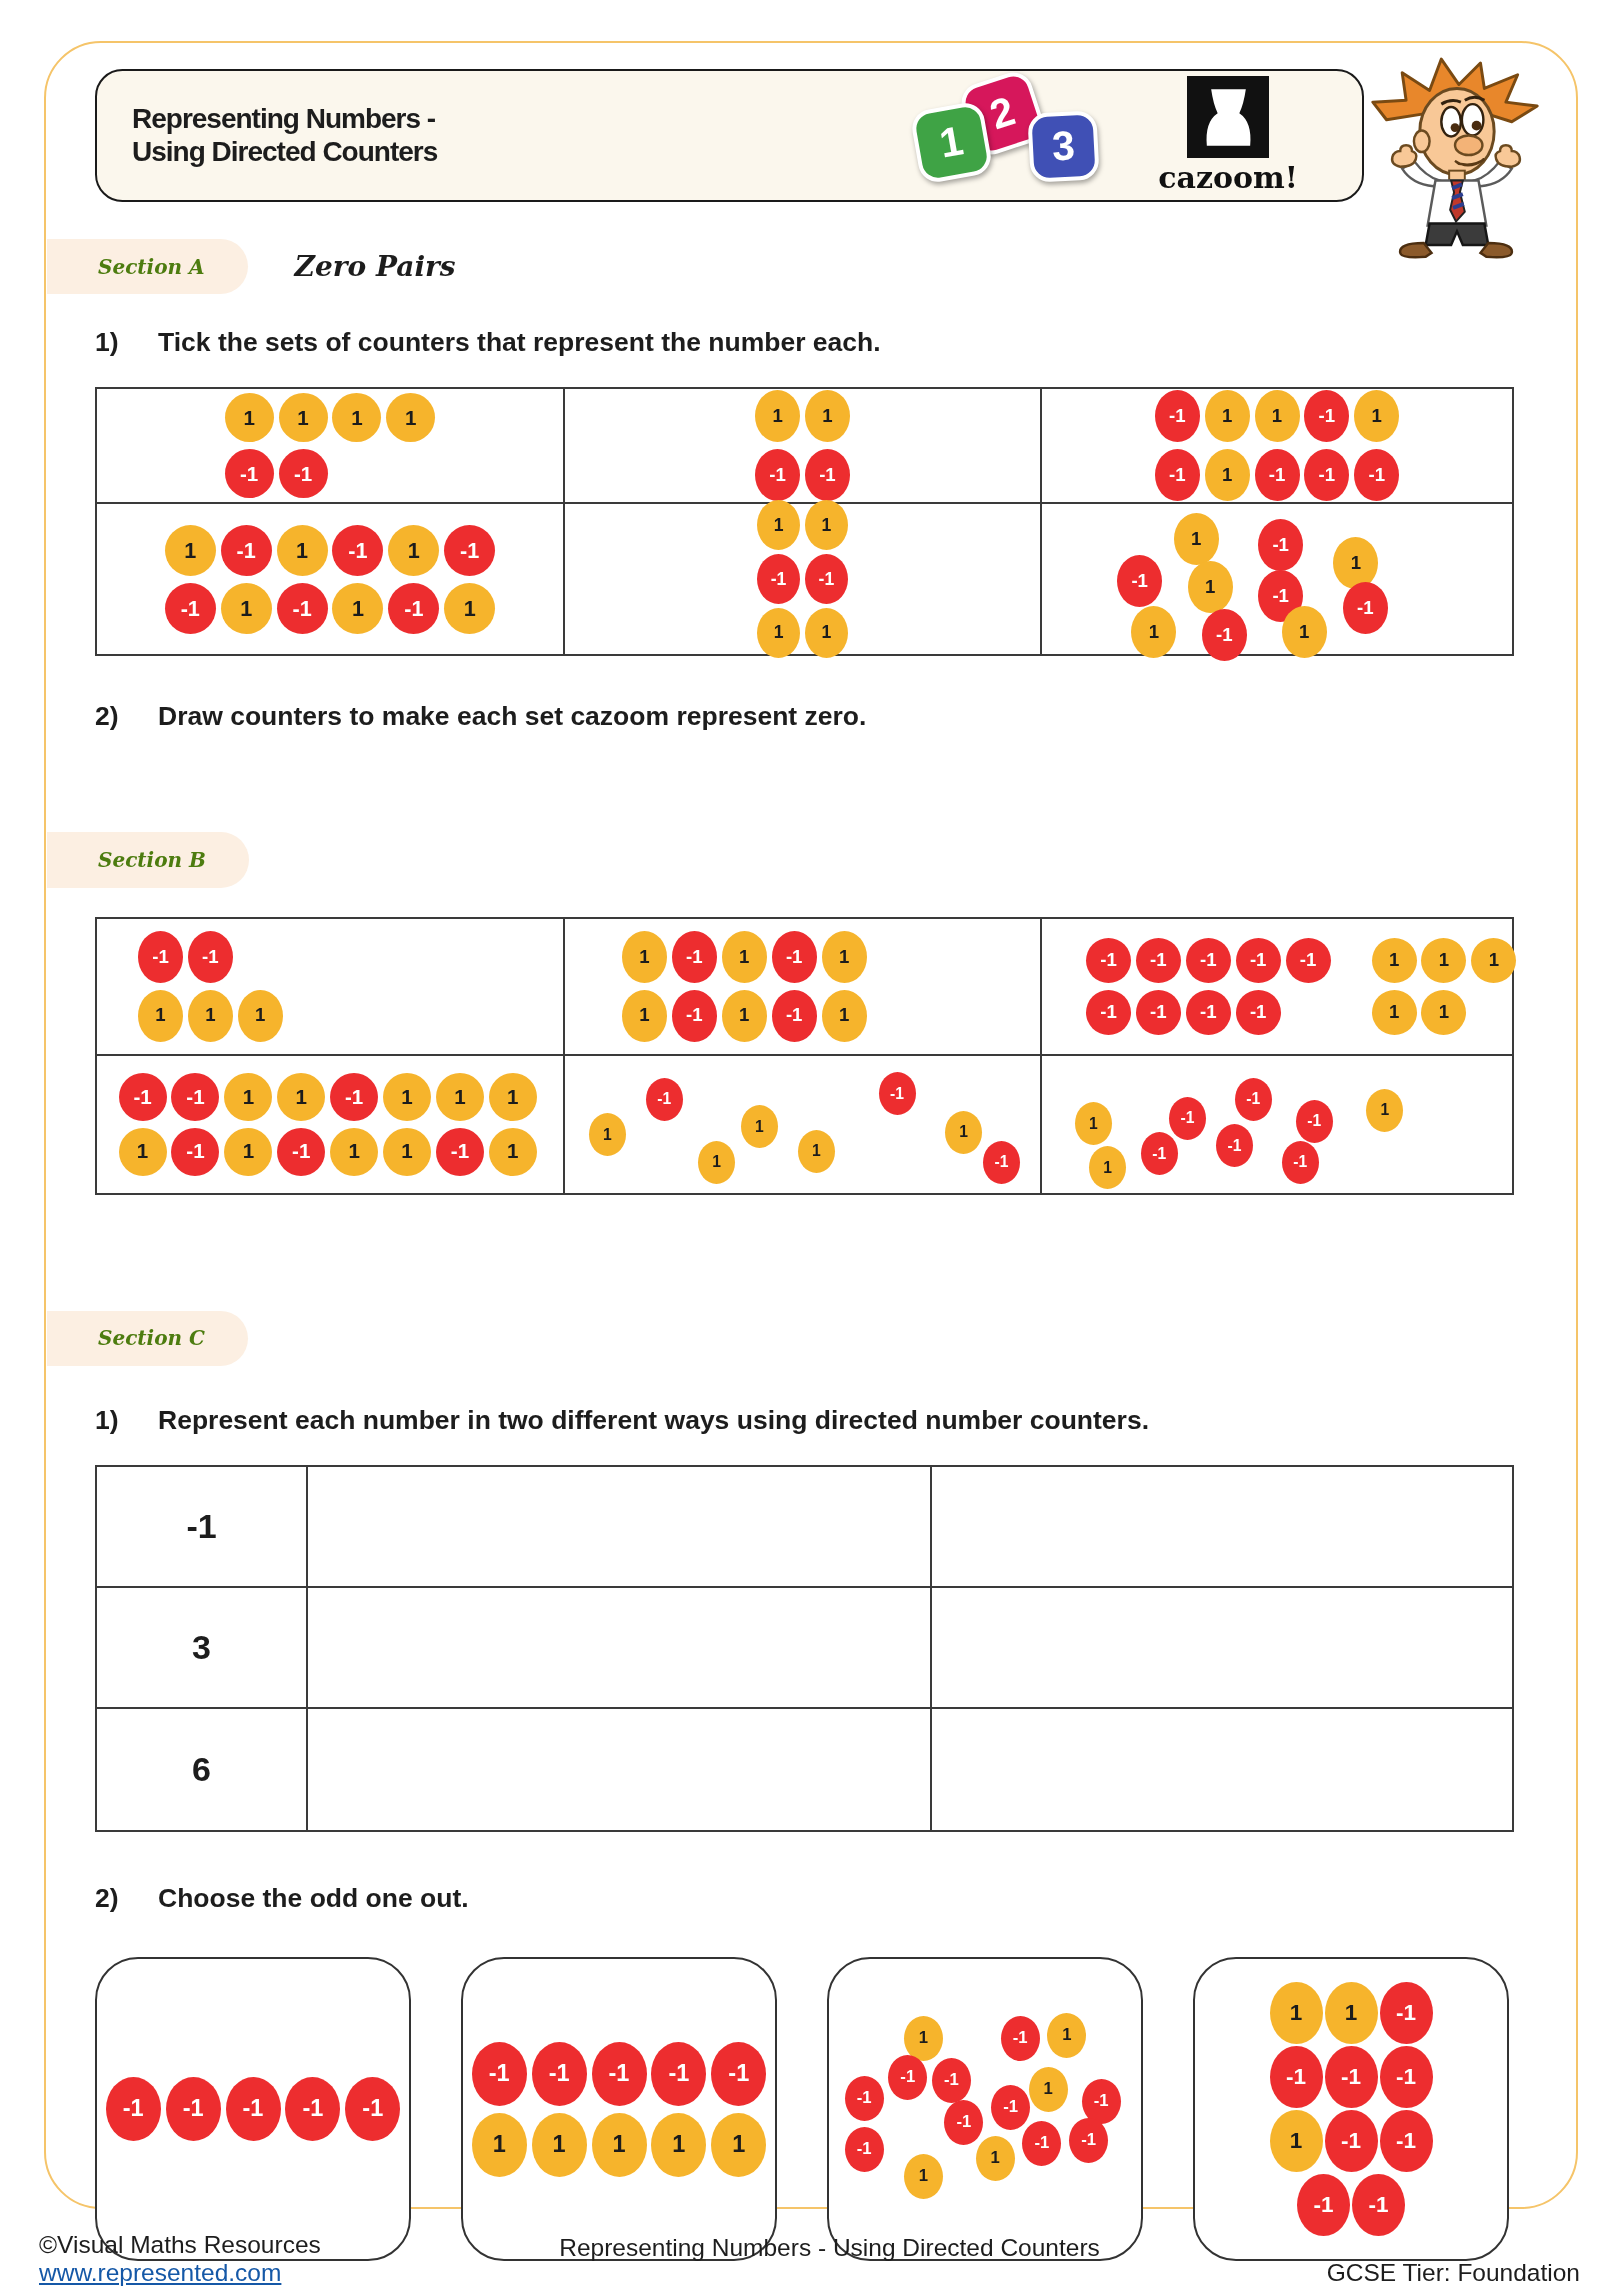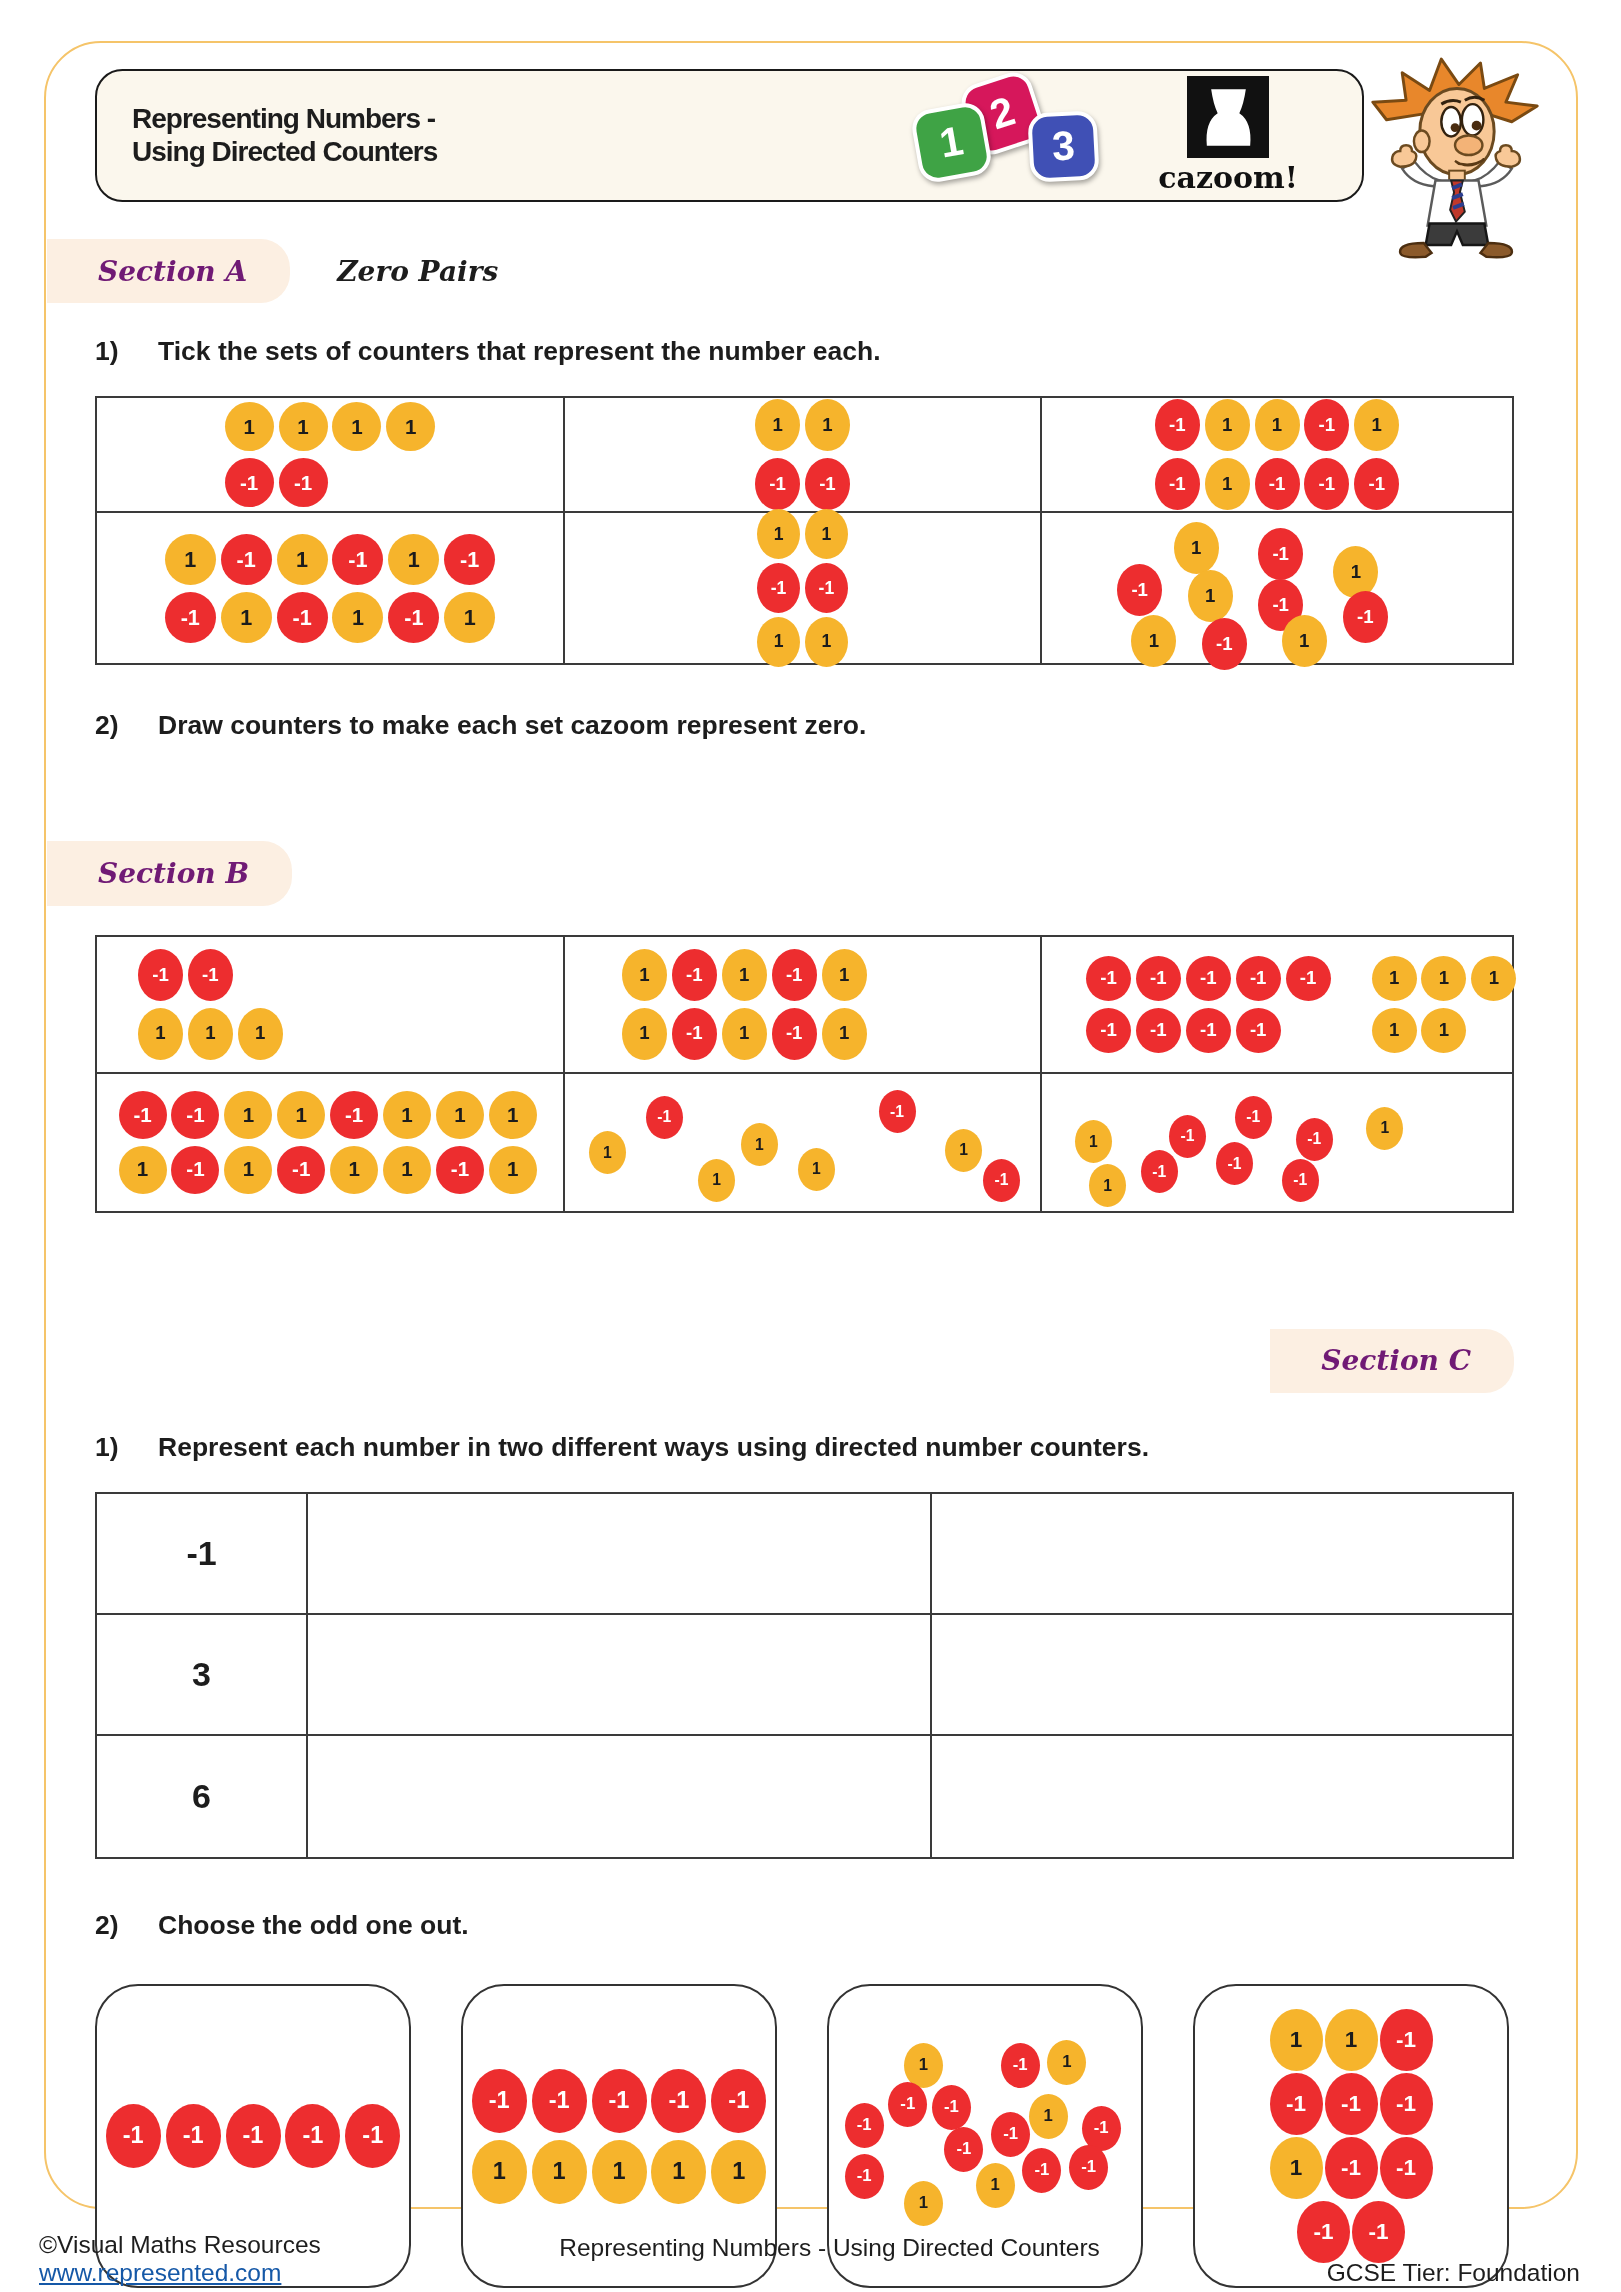--- a/index.html
+++ b/index.html
@@ -25,21 +25,21 @@
   .tile-2 { left:51px; top:-3.9px; transform:rotate(-18deg); background:#D6175B; z-index:1; }
   .tile-3 { left:114px; top:31px; transform:rotate(-3deg); background:#4050B5; width:69px; height:69px; z-index:2; }
   .cazoom { margin-left:51px; margin-right:29px; flex:none; display:flex; flex-direction:column; align-items:center; }
   .drum-box { width:82px; height:82px; background:#111; display:flex; align-items:center; justify-content:center; }
   .cazoom-word { font-family:"DejaVu Serif",serif; font-weight:bold; font-size:30px; color:#111; margin-top:2px; }
   .mascot { position:absolute; right:-33px; top:-17.6px; width:182px; height:208px; }
 
   
   .section-row { margin-top:37px; display:flex; align-items:center; }
   .pill { background:#FCEFE2; border-radius:0 29px 29px 0; margin-left:-48px; padding:15.7px 43px 15.7px 51px;
-    font-family:"DejaVu Serif",serif; font-style:italic; font-weight:bold; font-size:28px; color:#701a75; }
+    font-family:"DejaVu Serif",serif; font-style:italic; font-weight:bold; font-size:20px; color:#4d7c0f; }
   .subtitle { font-family:"DejaVu Serif",serif; font-style:italic; font-weight:bold; font-size:28px; margin-left:47px; }
   .qline { display:flex; font-size:26.5px; font-weight:bold; margin-top:33px; }
   .qnum { width:63px; flex:none; }
 
   
   .gtable { border:2px solid #3a3a3a; display:grid; margin-top:29px; width:1419px; }
   .gtable .cell { border-right:2px solid #3a3a3a; border-bottom:2px solid #3a3a3a;
     display:flex; align-items:center; justify-content:center; position:relative; }
   .gtable .cell.no-r { border-right:none; }
   .gtable .cell.no-b { border-bottom:none; }
@@ -361,21 +361,21 @@
           <span class="counter neg" style="width: 37px; height: 43px; font-size: 15.7px; left: 54%; top: 32%;">-1</span>
           <span class="counter pos" style="width: 37px; height: 43px; font-size: 15.7px; left: 69%; top: 24%;">1</span>
           <span class="counter neg" style="width: 37px; height: 43px; font-size: 15.7px; left: 21%; top: 56%;">-1</span>
           <span class="counter neg" style="width: 37px; height: 43px; font-size: 15.7px; left: 37%; top: 50%;">-1</span>
           <span class="counter pos" style="width: 37px; height: 43px; font-size: 15.7px; left: 10%; top: 66%;">1</span>
           <span class="counter neg" style="width: 37px; height: 43px; font-size: 15.7px; left: 51%; top: 62%;">-1</span>
         </div>
       </div>
   </div>
 
-  <div class="section-row" style="margin-top:116px;justify-content:flex-end;">
+  <div class="section-row" style="margin-top:116px;">
     <span class="pill">Section C</span>
   </div>
 
   <div class="qline" style="margin-top:39px;">
     <span class="qnum">1)</span>
     <span>Represent each number in two different ways using directed number counters.</span>
   </div>
 
   <div class="gtable t-c">
     <div class="cell label-cell">-1</div>

